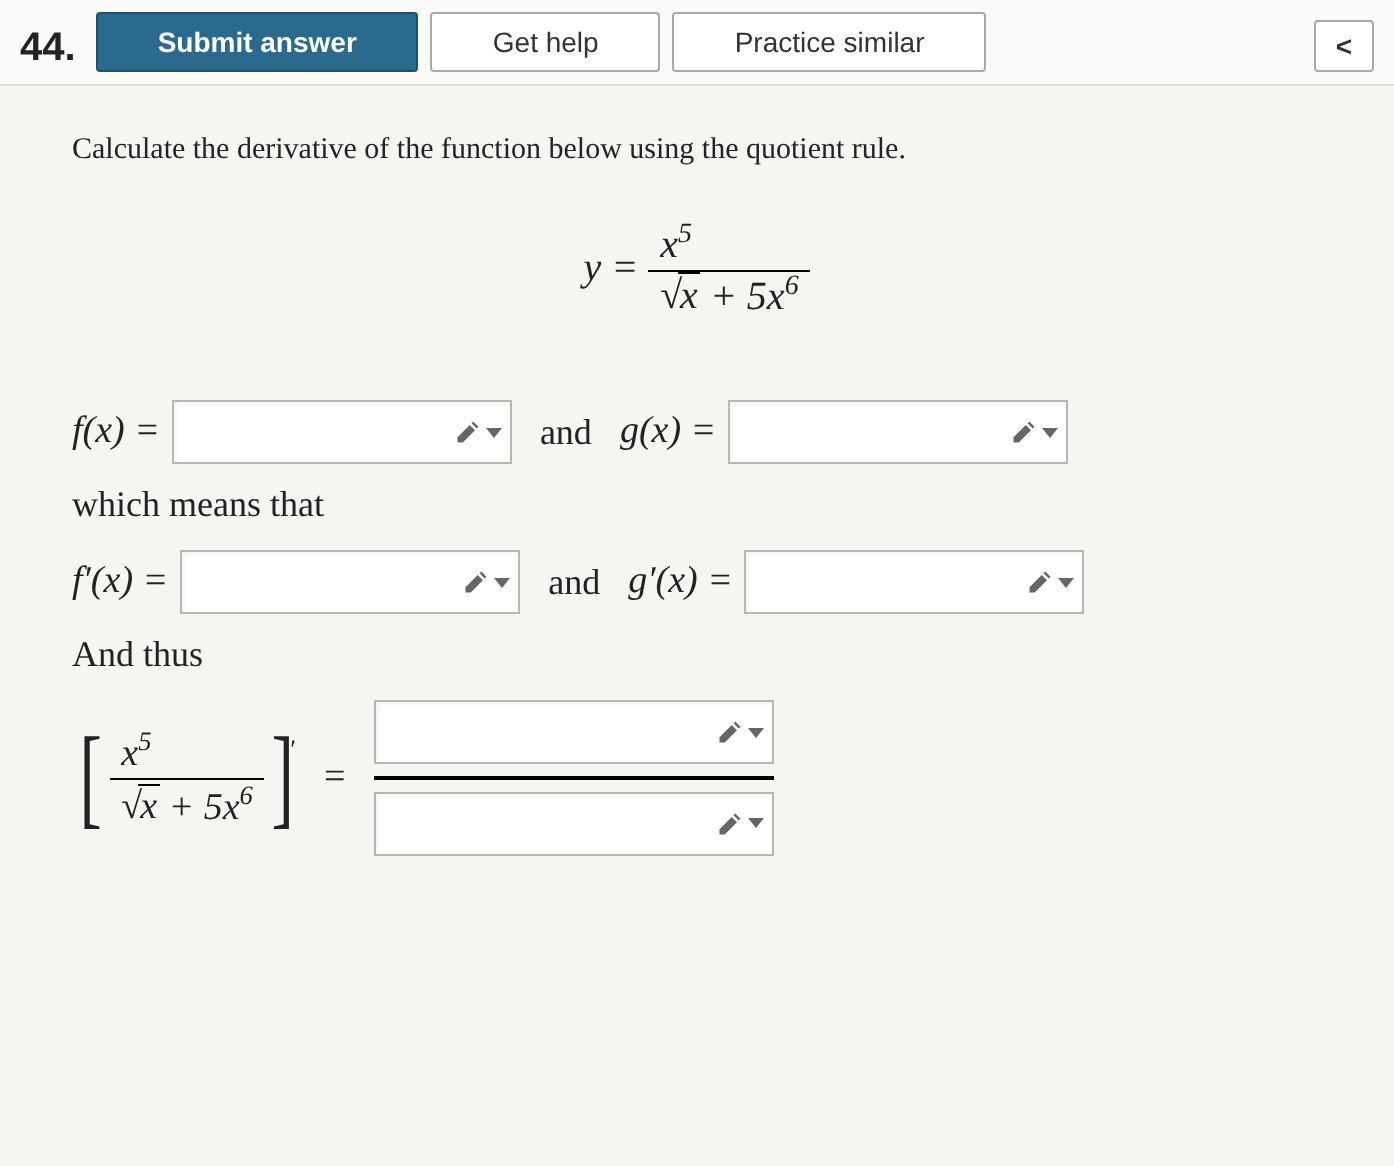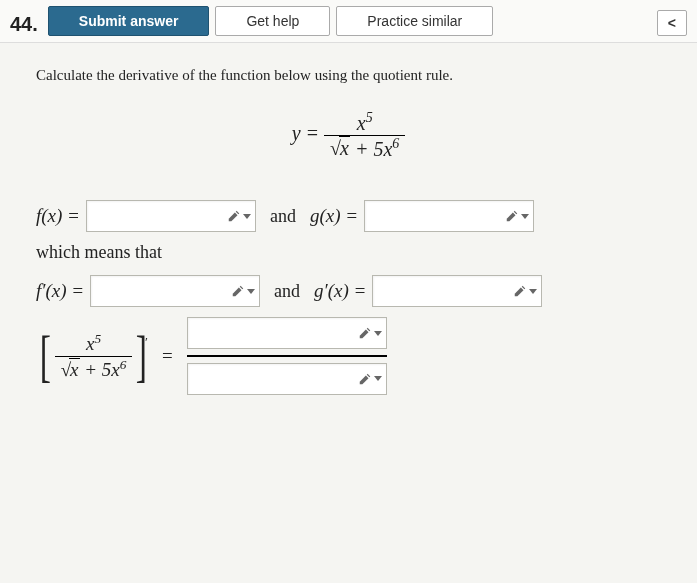--- a/index.html
+++ b/index.html
@@ -59,21 +59,21 @@
   }
   .equation-center {
     text-align: center;
     margin: 18px 0 40px 0;
     font-style: italic;
     font-size: 20px;
   }
   .frac {
     display: inline-block;
     vertical-align: middle;
-    text-align: center;
+    text-align: left;
   }
   .frac .num { display:block; padding: 0 6px; }
   .frac .den { display:block; border-top: 1.5px solid #000; padding: 0 6px; }
   sup { font-size: 0.7em; }
   .row {
     display: flex;
     align-items: center;
     margin: 10px 0;
     gap: 6px;
     flex-wrap: nowrap;
@@ -217,20 +217,21 @@
       <span class="pencil">
         <svg viewBox="0 0 16 16">
             <path d="M2 11l7-7 3 3-7 7H2v-3z" fill="#666"></path>
             <path d="M10 3l1-1 3 3-1 1-3-3z" fill="#666"></path>
           </svg>
           <span class="tri"></span>
       </span>
     </div>
   </div>
 
+  <div class="subtext">And thus</div>
 
   <div class="final-row">
     <div class="bigbracket">
       <span class="lbracket">[</span>
       <span class="frac">
         <span class="num"><span>x</span><sup>5</sup></span>
         <span class="den"><span class="sqrt"></span><span class="sqrt-body">x</span><span> + 5x</span><sup>6</sup></span>
       </span>
       <span class="rbracket">]</span>
       <sup style="font-style:normal;margin-left:-6px;margin-top:-28px;">′</sup>

